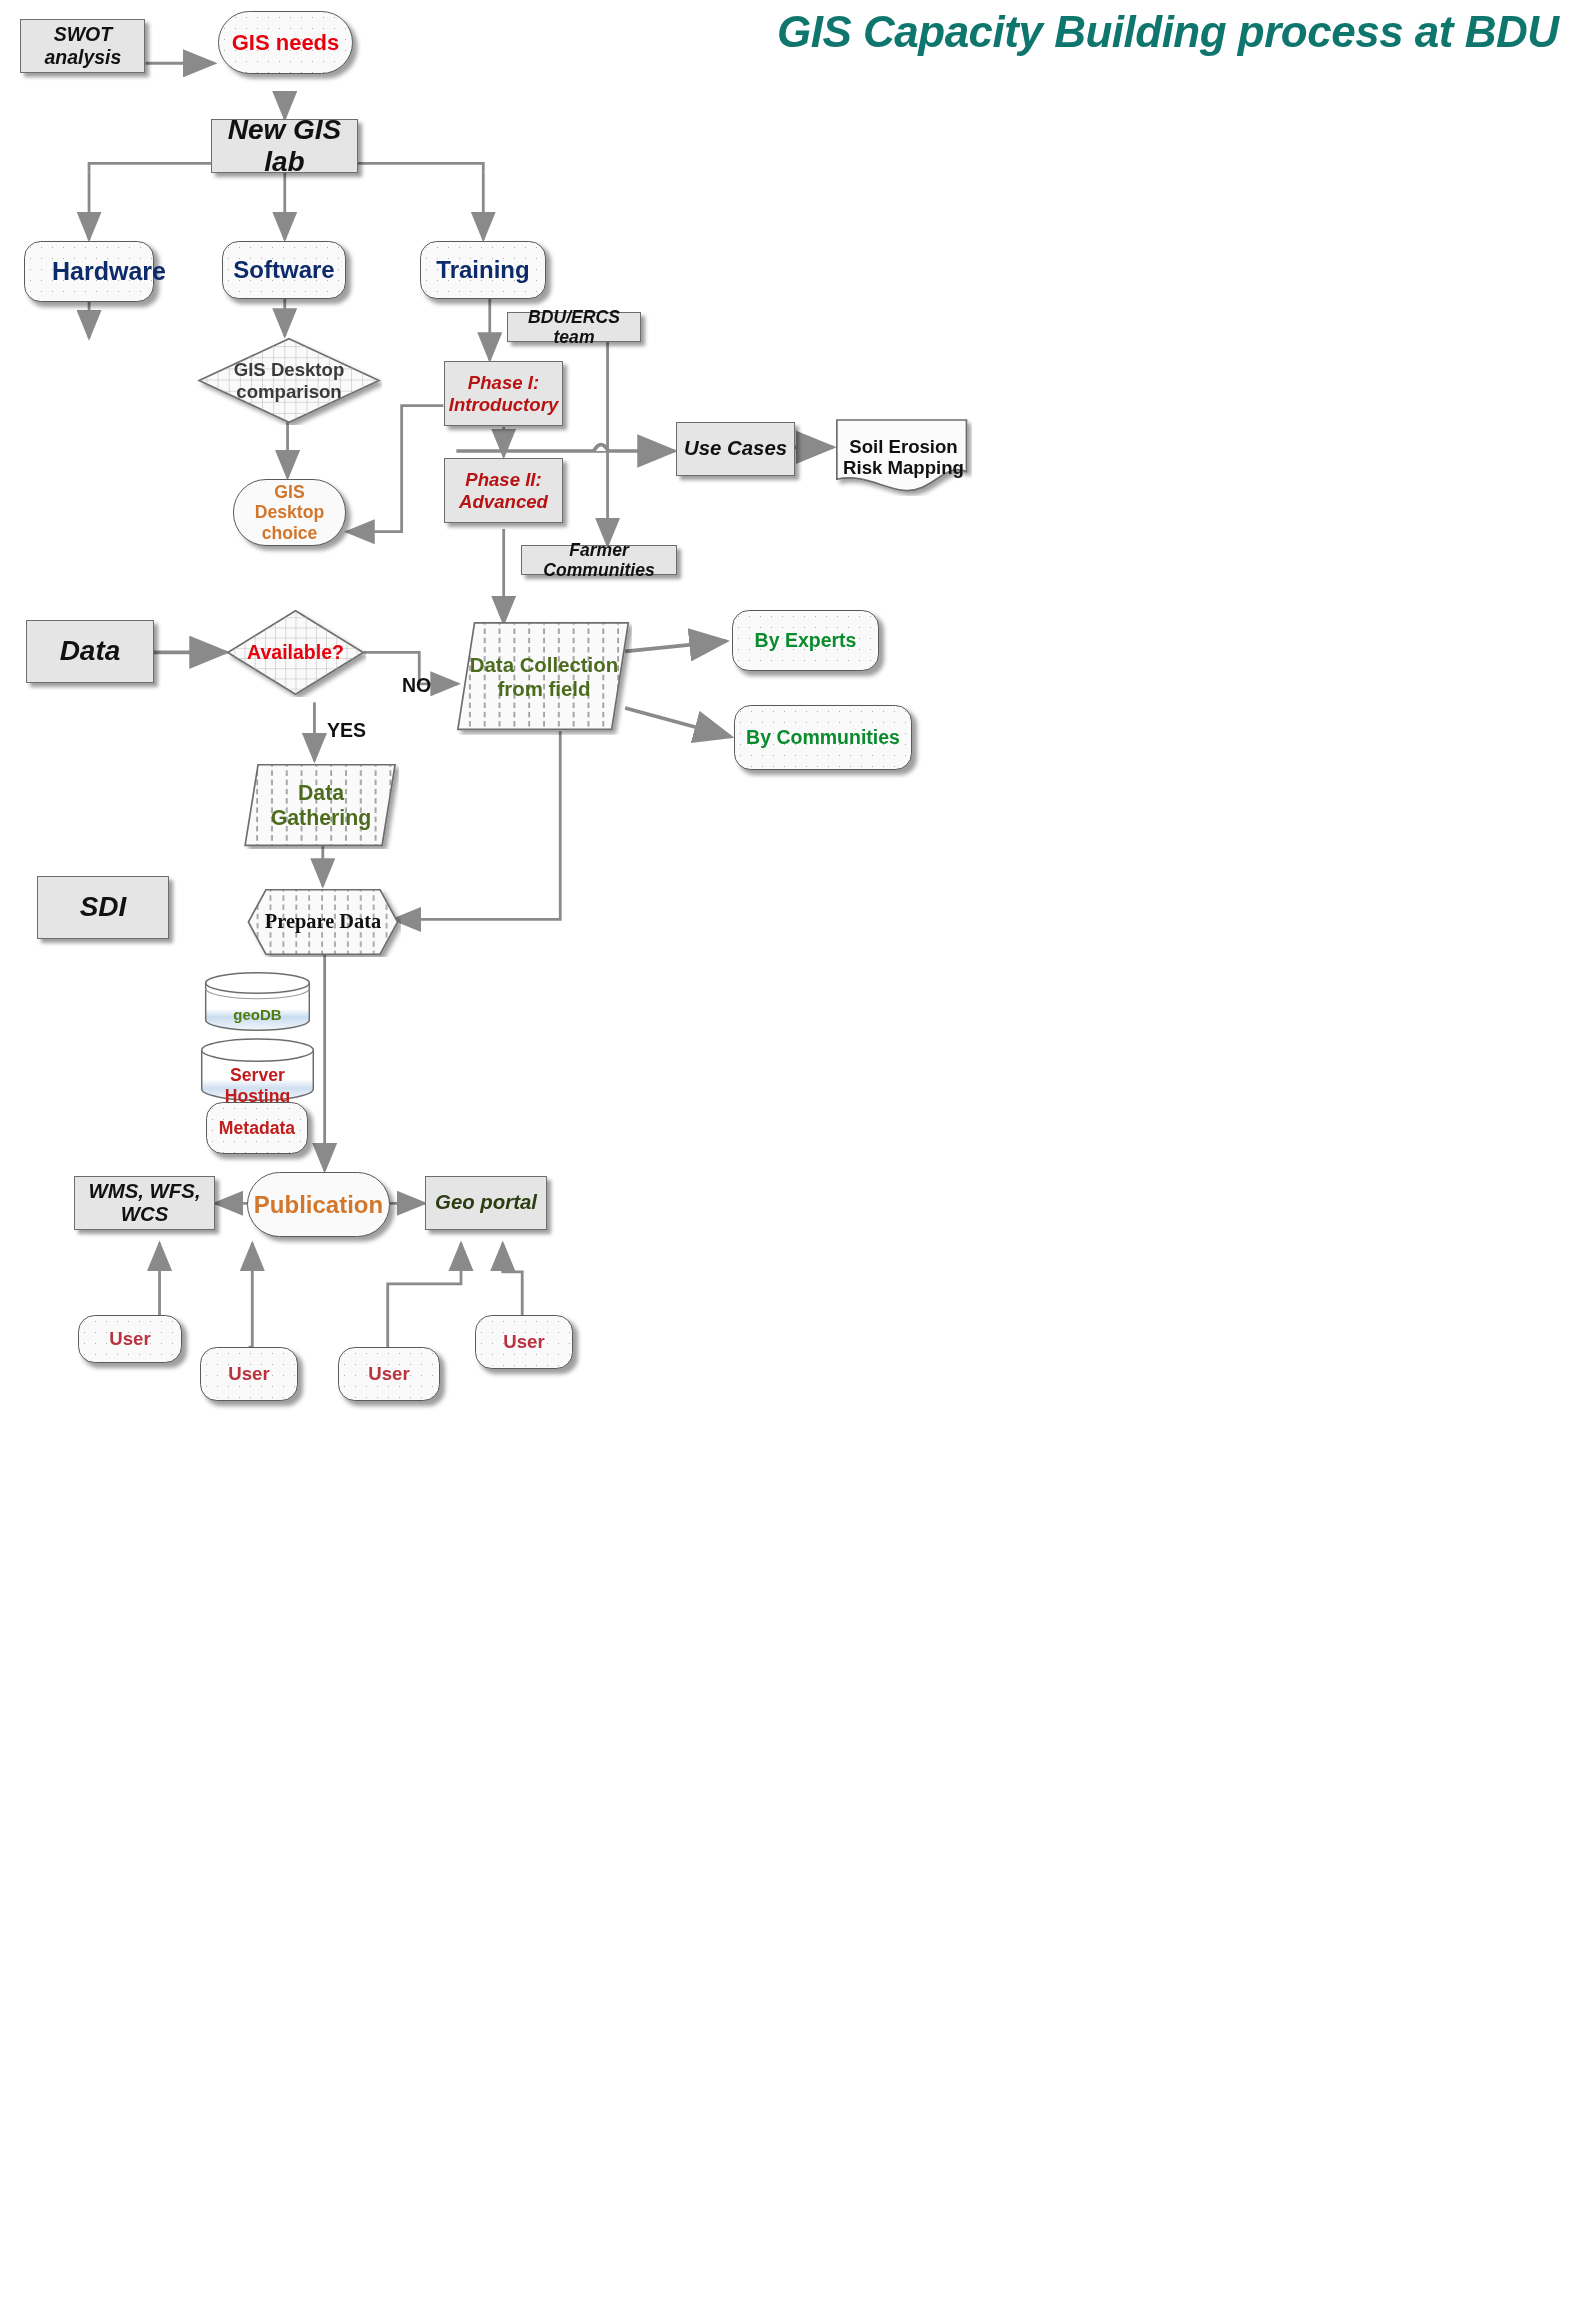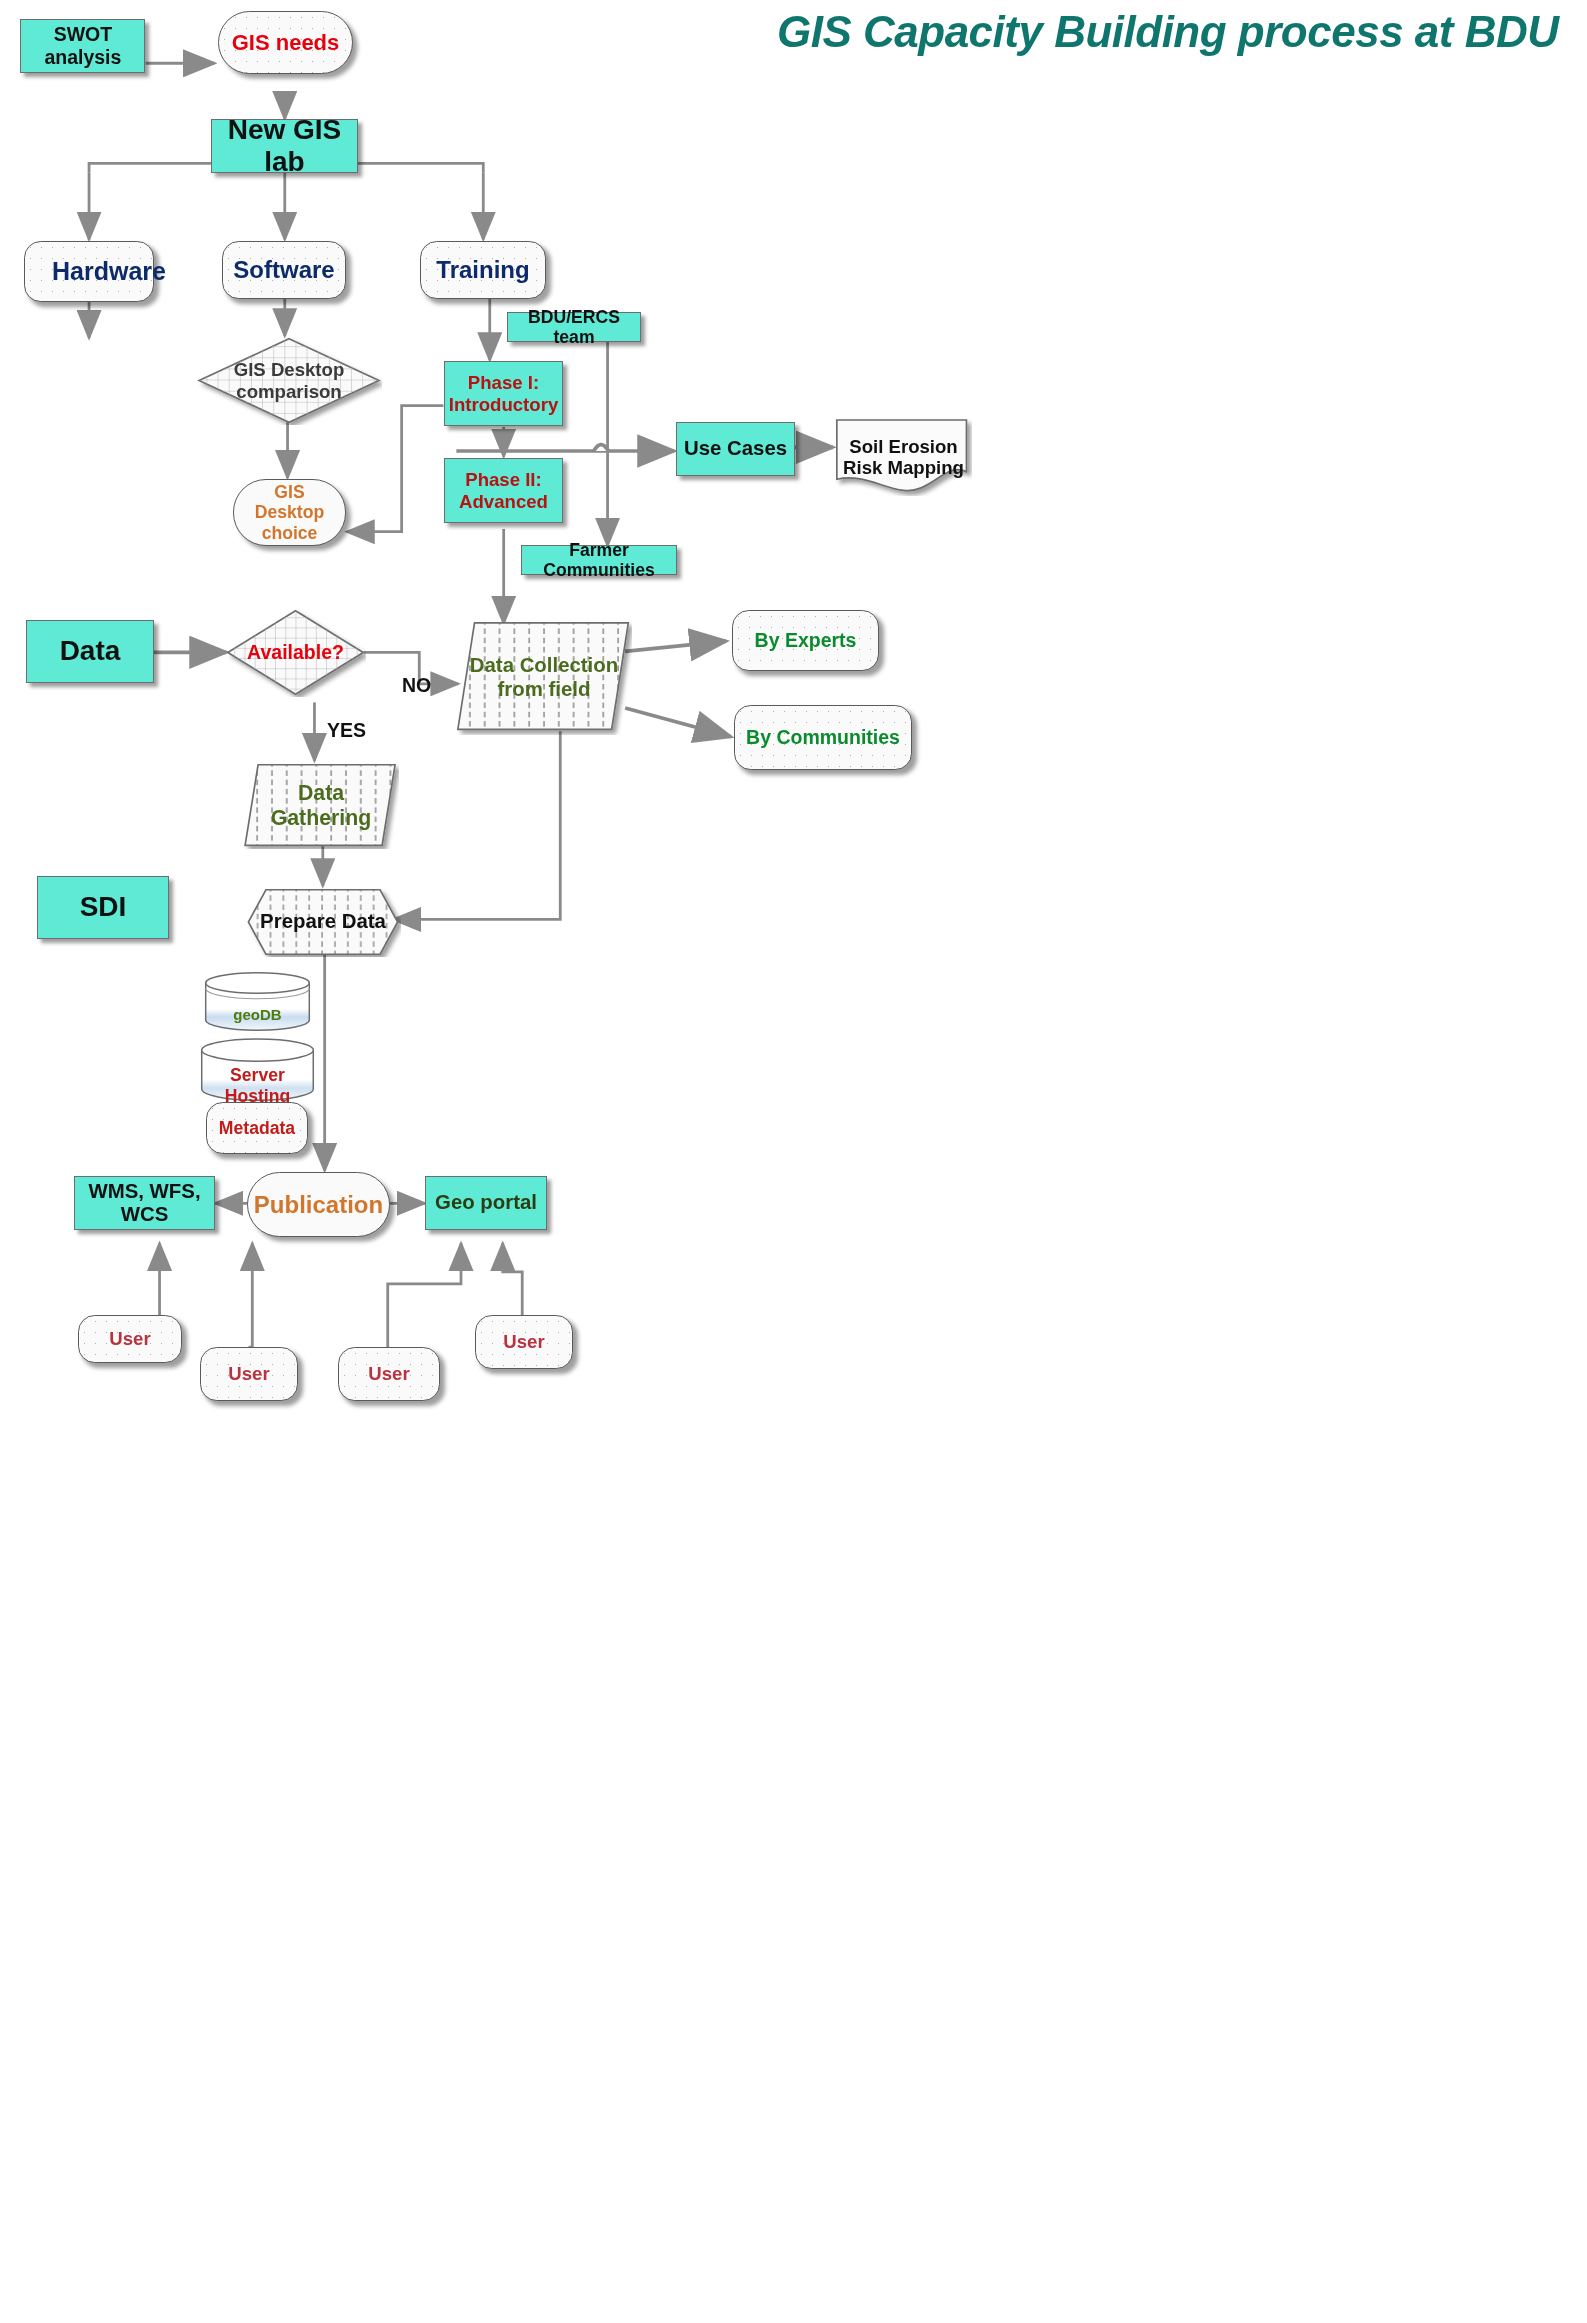--- a/index.html
+++ b/index.html
@@ -6,22 +6,22 @@
   body{font-family:"Liberation Sans", sans-serif;}
   #canvas{position:relative;width:1588px;height:2324px;background:#fff;overflow:hidden;}
   svg#wires{position:absolute;left:0;top:0;width:1588px;height:2324px;pointer-events:none;}
 
   .node{position:absolute;box-sizing:border-box;display:flex;align-items:center;
         justify-content:center;text-align:center;line-height:1.15;
         font-weight:bold;z-index:3;}
   .node .lbl{position:relative;z-index:4;padding:0 5.6px;white-space:pre-line;}
 
   
-  .rect{background:#5eead4;border:1.5px solid #6d6d6d;
-        box-shadow:3.7px 3.7px 3.7px rgba(0,0,0,.38);}
+  .rect{background:#e5e5e5;border:1.5px solid #6d6d6d;
+        box-shadow:3.7px 3.7px 3.7px rgba(0,0,0,.38);font-style:italic;}
   
   .rrect{border:1.7px solid #5a5a5a;border-radius:16.7px;
          background-color:#fafafa;
          background-image:
            radial-gradient(circle, rgba(110,110,110,.55) 0.8px, transparent 0.9px);
          background-size:11px 11px;
          box-shadow:4.6px 4.6px 4.6px rgba(0,0,0,.38);}
   
   .vstripe{background-color:#fafafa;
            background-image:repeating-linear-gradient(to right,
@@ -279,21 +279,21 @@
         <pattern id="vs3" width="14" height="10" patternUnits="userSpaceOnUse">
           <line x1="13" y1="0" x2="13" y2="10" stroke="#707070" stroke-width="1.2" stroke-dasharray="5 4"></line>
         </pattern>
         <filter id="sh7" x="-25%" y="-25%" width="160%" height="160%">
           <feDropShadow dx="4" dy="4" stdDeviation="2.5" flood-color="#000" flood-opacity=".38"></feDropShadow>
         </filter>
       </defs>
       <polygon points="22,3 146,3 165,38 146,73 22,73 3,38" fill="#fafafa" stroke="#6d6d6d" stroke-width="1.8" filter="url(#sh7)"></polygon>
       <polygon points="22,3 146,3 165,38 146,73 22,73 3,38" fill="url(#vs3)" stroke="none"></polygon>
     </svg>
-    <div class="lbl" style="font-size:20.4px;color:#111;">Prepare Data</div>
+    <div class="lbl" style="font-size:20.4px;color:#111;font-family:Liberation Serif, serif;">Prepare Data</div>
   </div>
 
   <div class="svgnode" style="left:202px;top:970px;width:111px;height:63px;">
     <svg width="111" height="63" viewBox="0 0 120 68">
       <defs>
         <linearGradient id="cg1" x1="0" y1="0" x2="0" y2="1">
           <stop offset="0%" stop-color="#ffffff"></stop>
           <stop offset="55%" stop-color="#ffffff"></stop>
           <stop offset="72%" stop-color="#c9dcef"></stop>
           <stop offset="100%" stop-color="#f2f7fc"></stop>

